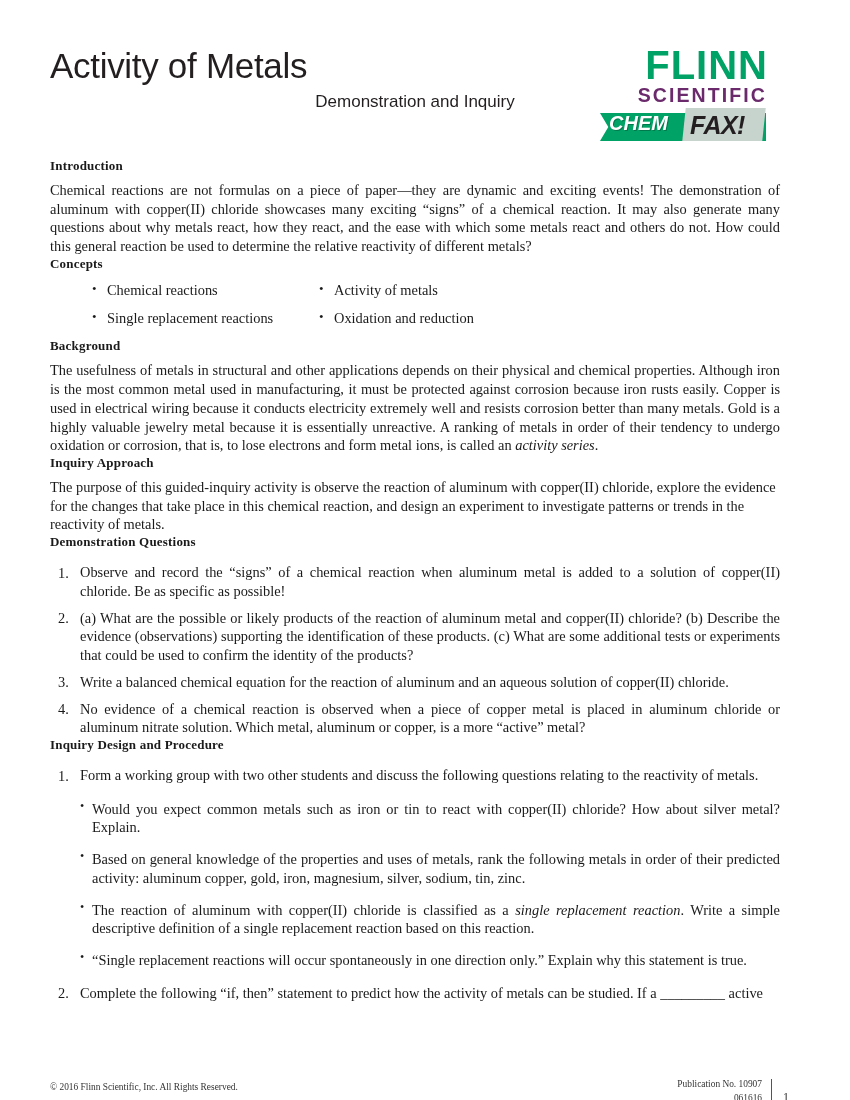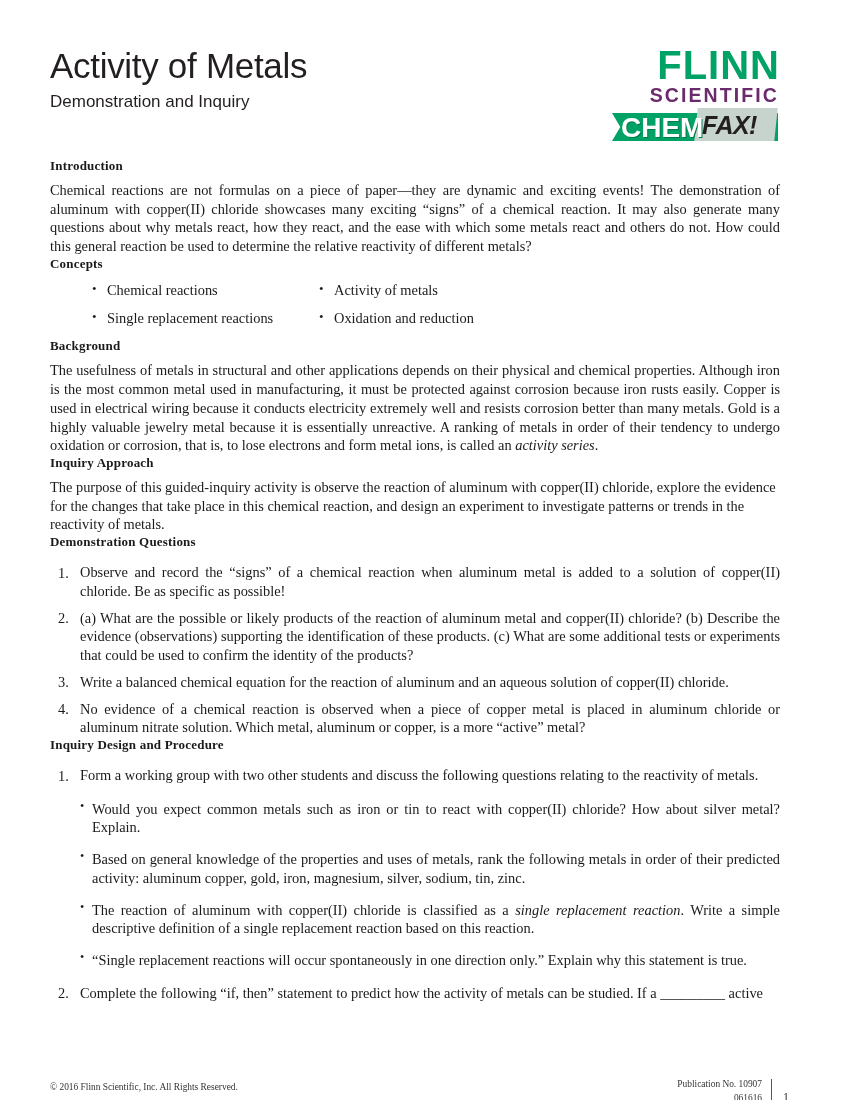--- a/index.html
+++ b/index.html
@@ -39,26 +39,27 @@
     padding-top: 8px;
     color: #231f20;
   }
   .doc-subtitle {
     font-family: "Liberation Sans", sans-serif;
     font-size: 17px;
     font-weight: 400;
     margin: 0;
     padding-top: 9px;
     color: #231f20;
+    text-align: center;
   }
 
   
   .logo {
     position: absolute;
-    right: 0px;
+    right: 12px;
     top: 6px;
     width: 168px;
     text-align: right;
   }
   .logo-flinn {
     font-family: "Liberation Sans", sans-serif;
     font-weight: bold;
     font-size: 40px;
     letter-spacing: 1px;
     line-height: 0.96;
@@ -91,22 +92,23 @@
     width: 166px;
     height: 28px;
     background: #00a266;
     clip-path: polygon(0% 0%, 100% 0%, 100% 100%, 0% 100%, 5% 50%);
   }
   .banner-chem {
     position: absolute;
     left: 9px;
     top: 2px;
     font-family: "Liberation Sans", sans-serif;
-    font-weight: bold;
-    font-size: 28px;
+    font-style: italic;
+    font-weight: bold;
+    font-size: 20px;
     letter-spacing: 0px;
     color: #ffffff;
     text-shadow: 1px 1px 0 #007a4d;
   }
   .banner-fax-box {
     position: absolute;
     left: 84px;
     top: -2px;
     width: 80px;
     height: 33px;

